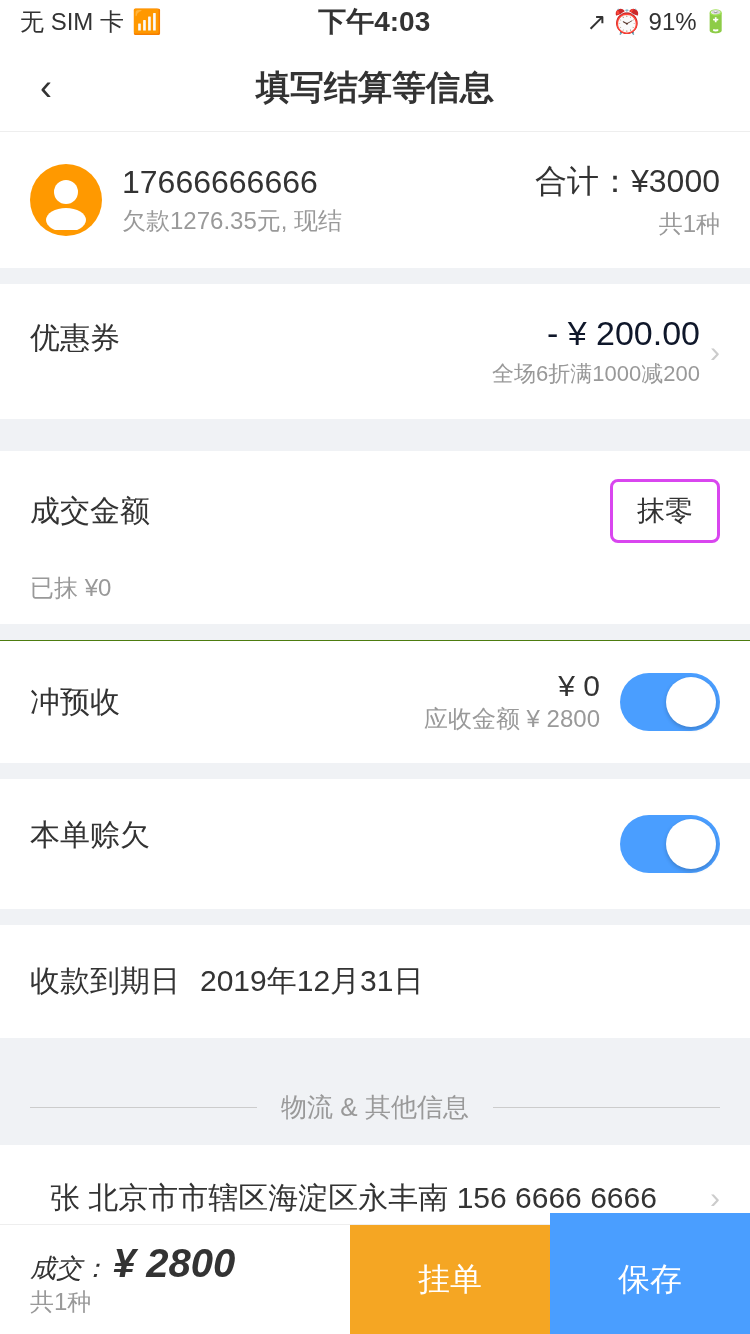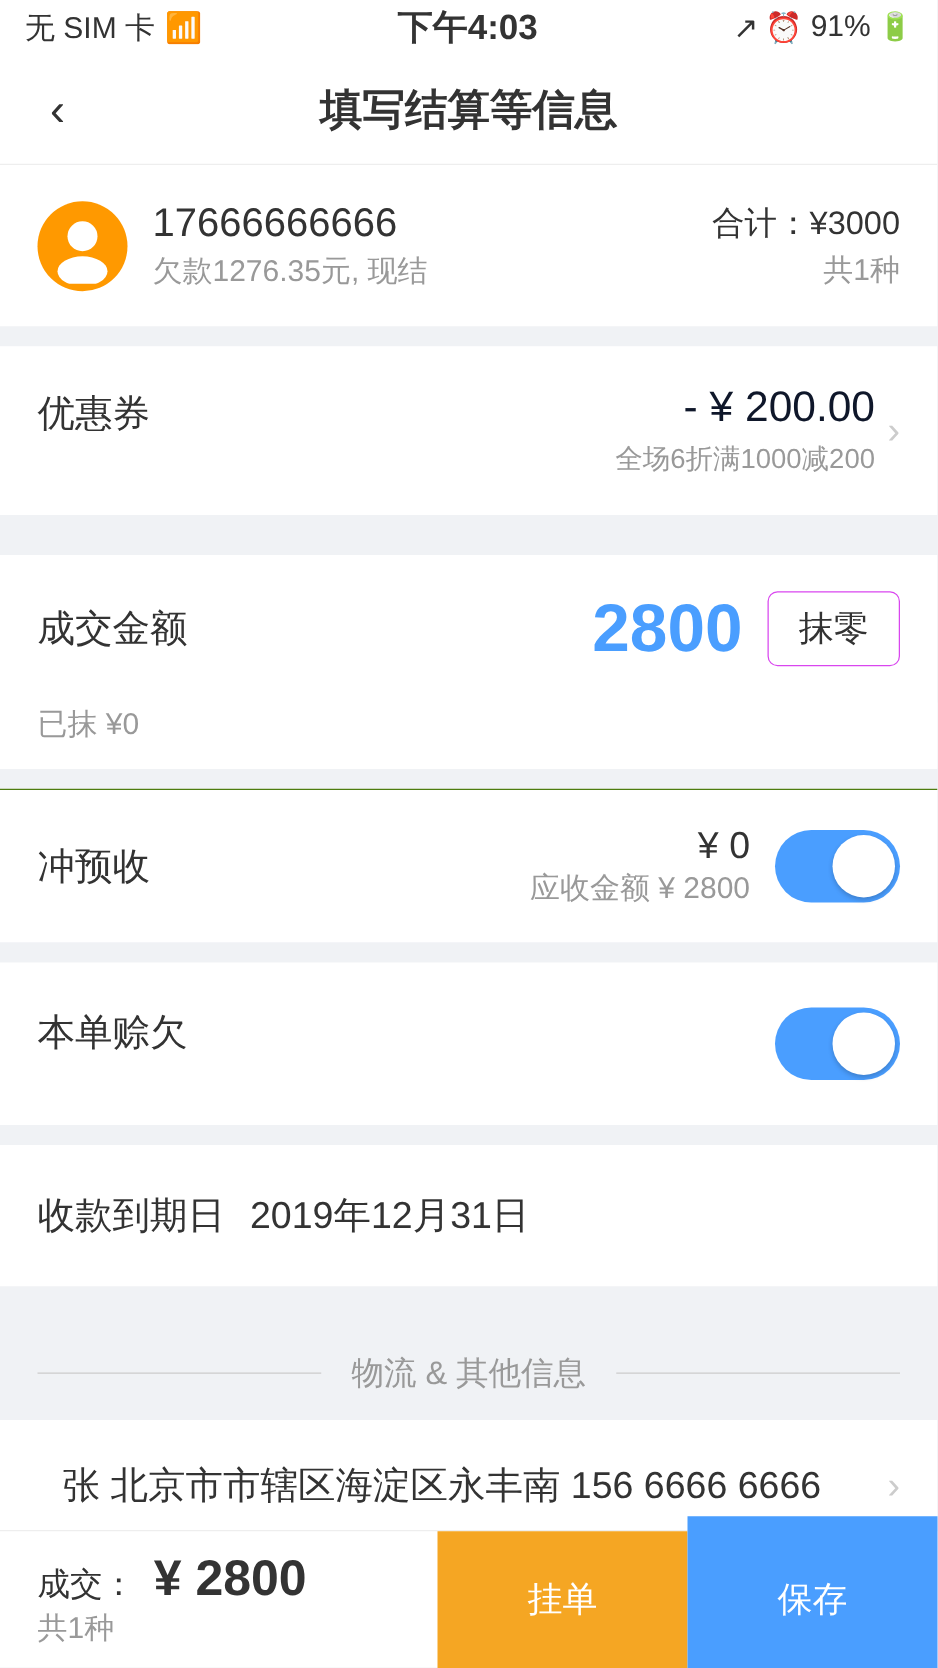--- a/index.html
+++ b/index.html
@@ -87,21 +87,21 @@
     }
     .customer-info .sub {
       font-size: 24px;
       color: #999;
       margin-top: 4px;
     }
     .customer-right {
       text-align: right;
     }
     .customer-right .total-label {
-      font-size: 26px;
+      font-size: 32px;
       color: #333;
     }
     .customer-right .total-count {
       font-size: 24px;
       color: #999;
       margin-top: 4px;
     }
     .chevron {
       font-size: 30px;
       color: #ccc;
@@ -132,21 +132,21 @@
       display: flex;
       align-items: center;
       gap: 20px;
     }
     .amount-value {
       font-size: 54px;
       font-weight: 600;
       color: #4a9eff;
     }
     .round-btn {
-      border: 1px solid #d946ef;
+      border: 3px solid #d946ef;
       border-radius: 8px;
       padding: 10px 24px;
       font-size: 28px;
       color: #333;
       background: #fff;
       cursor: pointer;
     }
     .amount-sub {
       font-size: 24px;
       color: #999;
@@ -329,21 +329,21 @@
     .bottom-btn-save {
       width: 200px;
       height: 134px;
       background: #4a9eff;
       display: flex;
       align-items: center;
       justify-content: center;
       cursor: pointer;
     }
     .bottom-btn-text {
-      font-size: 28px;
+      font-size: 32px;
       color: #fff;
       font-weight: 500;
     }
 
     
     .coupon-row {
       padding: 30px;
       display: flex;
       align-items: flex-start;
       justify-content: space-between;
@@ -425,21 +425,20 @@
     <span class="chevron">›</span>
   </div>
 </div>
 
 <div class="divider-section"></div>
 
 <div class="amount-section">
   <div class="amount-row">
     <span class="amount-label">成交金额</span>
     <div class="amount-right">
-      <span class="amount-value">2800</span>
       <button class="round-btn">抹零</button>
     </div>
   </div>
   <div style="padding: 0 30px 20px; background:#fff;">
     <span class="amount-sub">已抹  ¥0</span>
   </div>
 </div>
 
 <div class="prepay-row">
   <span class="prepay-label">冲预收</span>
@@ -478,21 +477,21 @@
 
 <div class="address-row">
   <span class="address-content">张 北京市市辖区海淀区永丰南 156 6666 6666</span>
   <span class="chevron">›</span>
 </div>
 
 <div class="empty-space"></div>
 
 <div class="bottom-bar">
   <div class="bottom-summary">
-    <div style="display:flex; align-items:baseline; gap:15px;">
+    <div style="display:flex; align-items:baseline; gap:5px;font-style:italic;">
       <span class="bottom-deal">成交：</span>
       <span class="bottom-amount">¥ 2800</span>
     </div>
     <div class="bottom-count">共1种</div>
   </div>
   <div class="bottom-btn-hold">
     <span class="bottom-btn-text">挂单</span>
   </div>
   <div class="bottom-btn-save">
     <span class="bottom-btn-text">保存</span>

